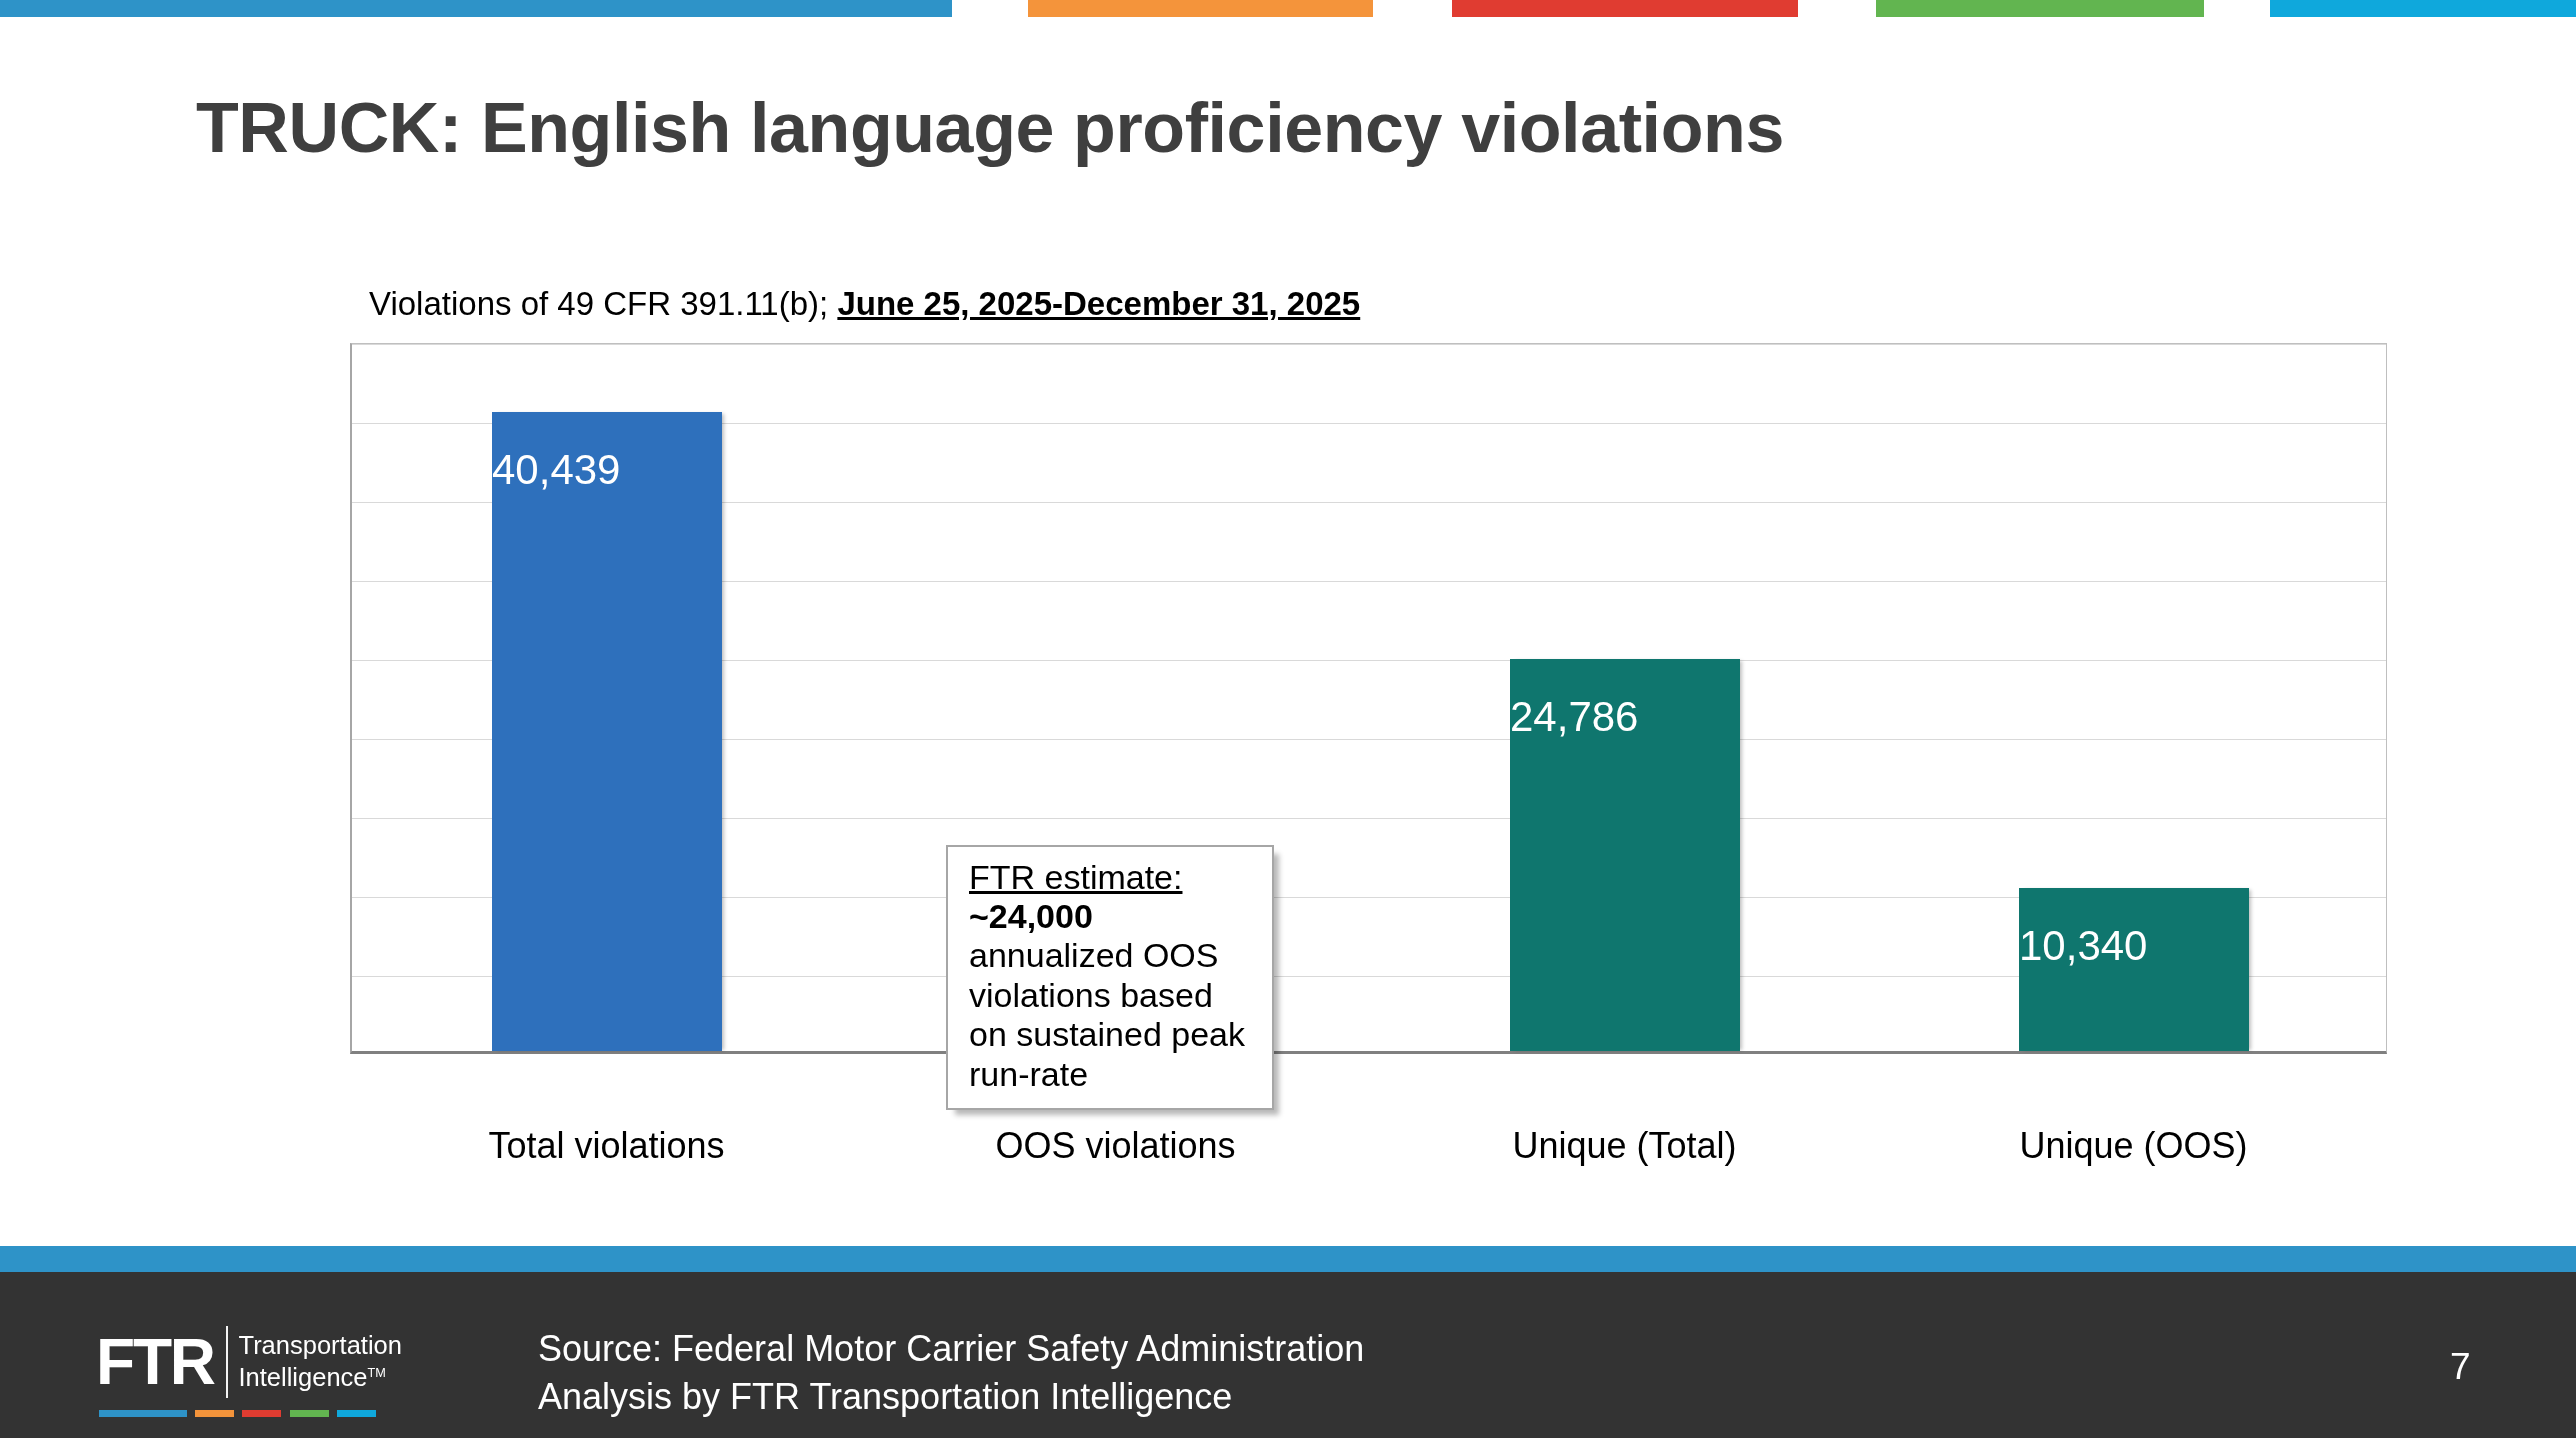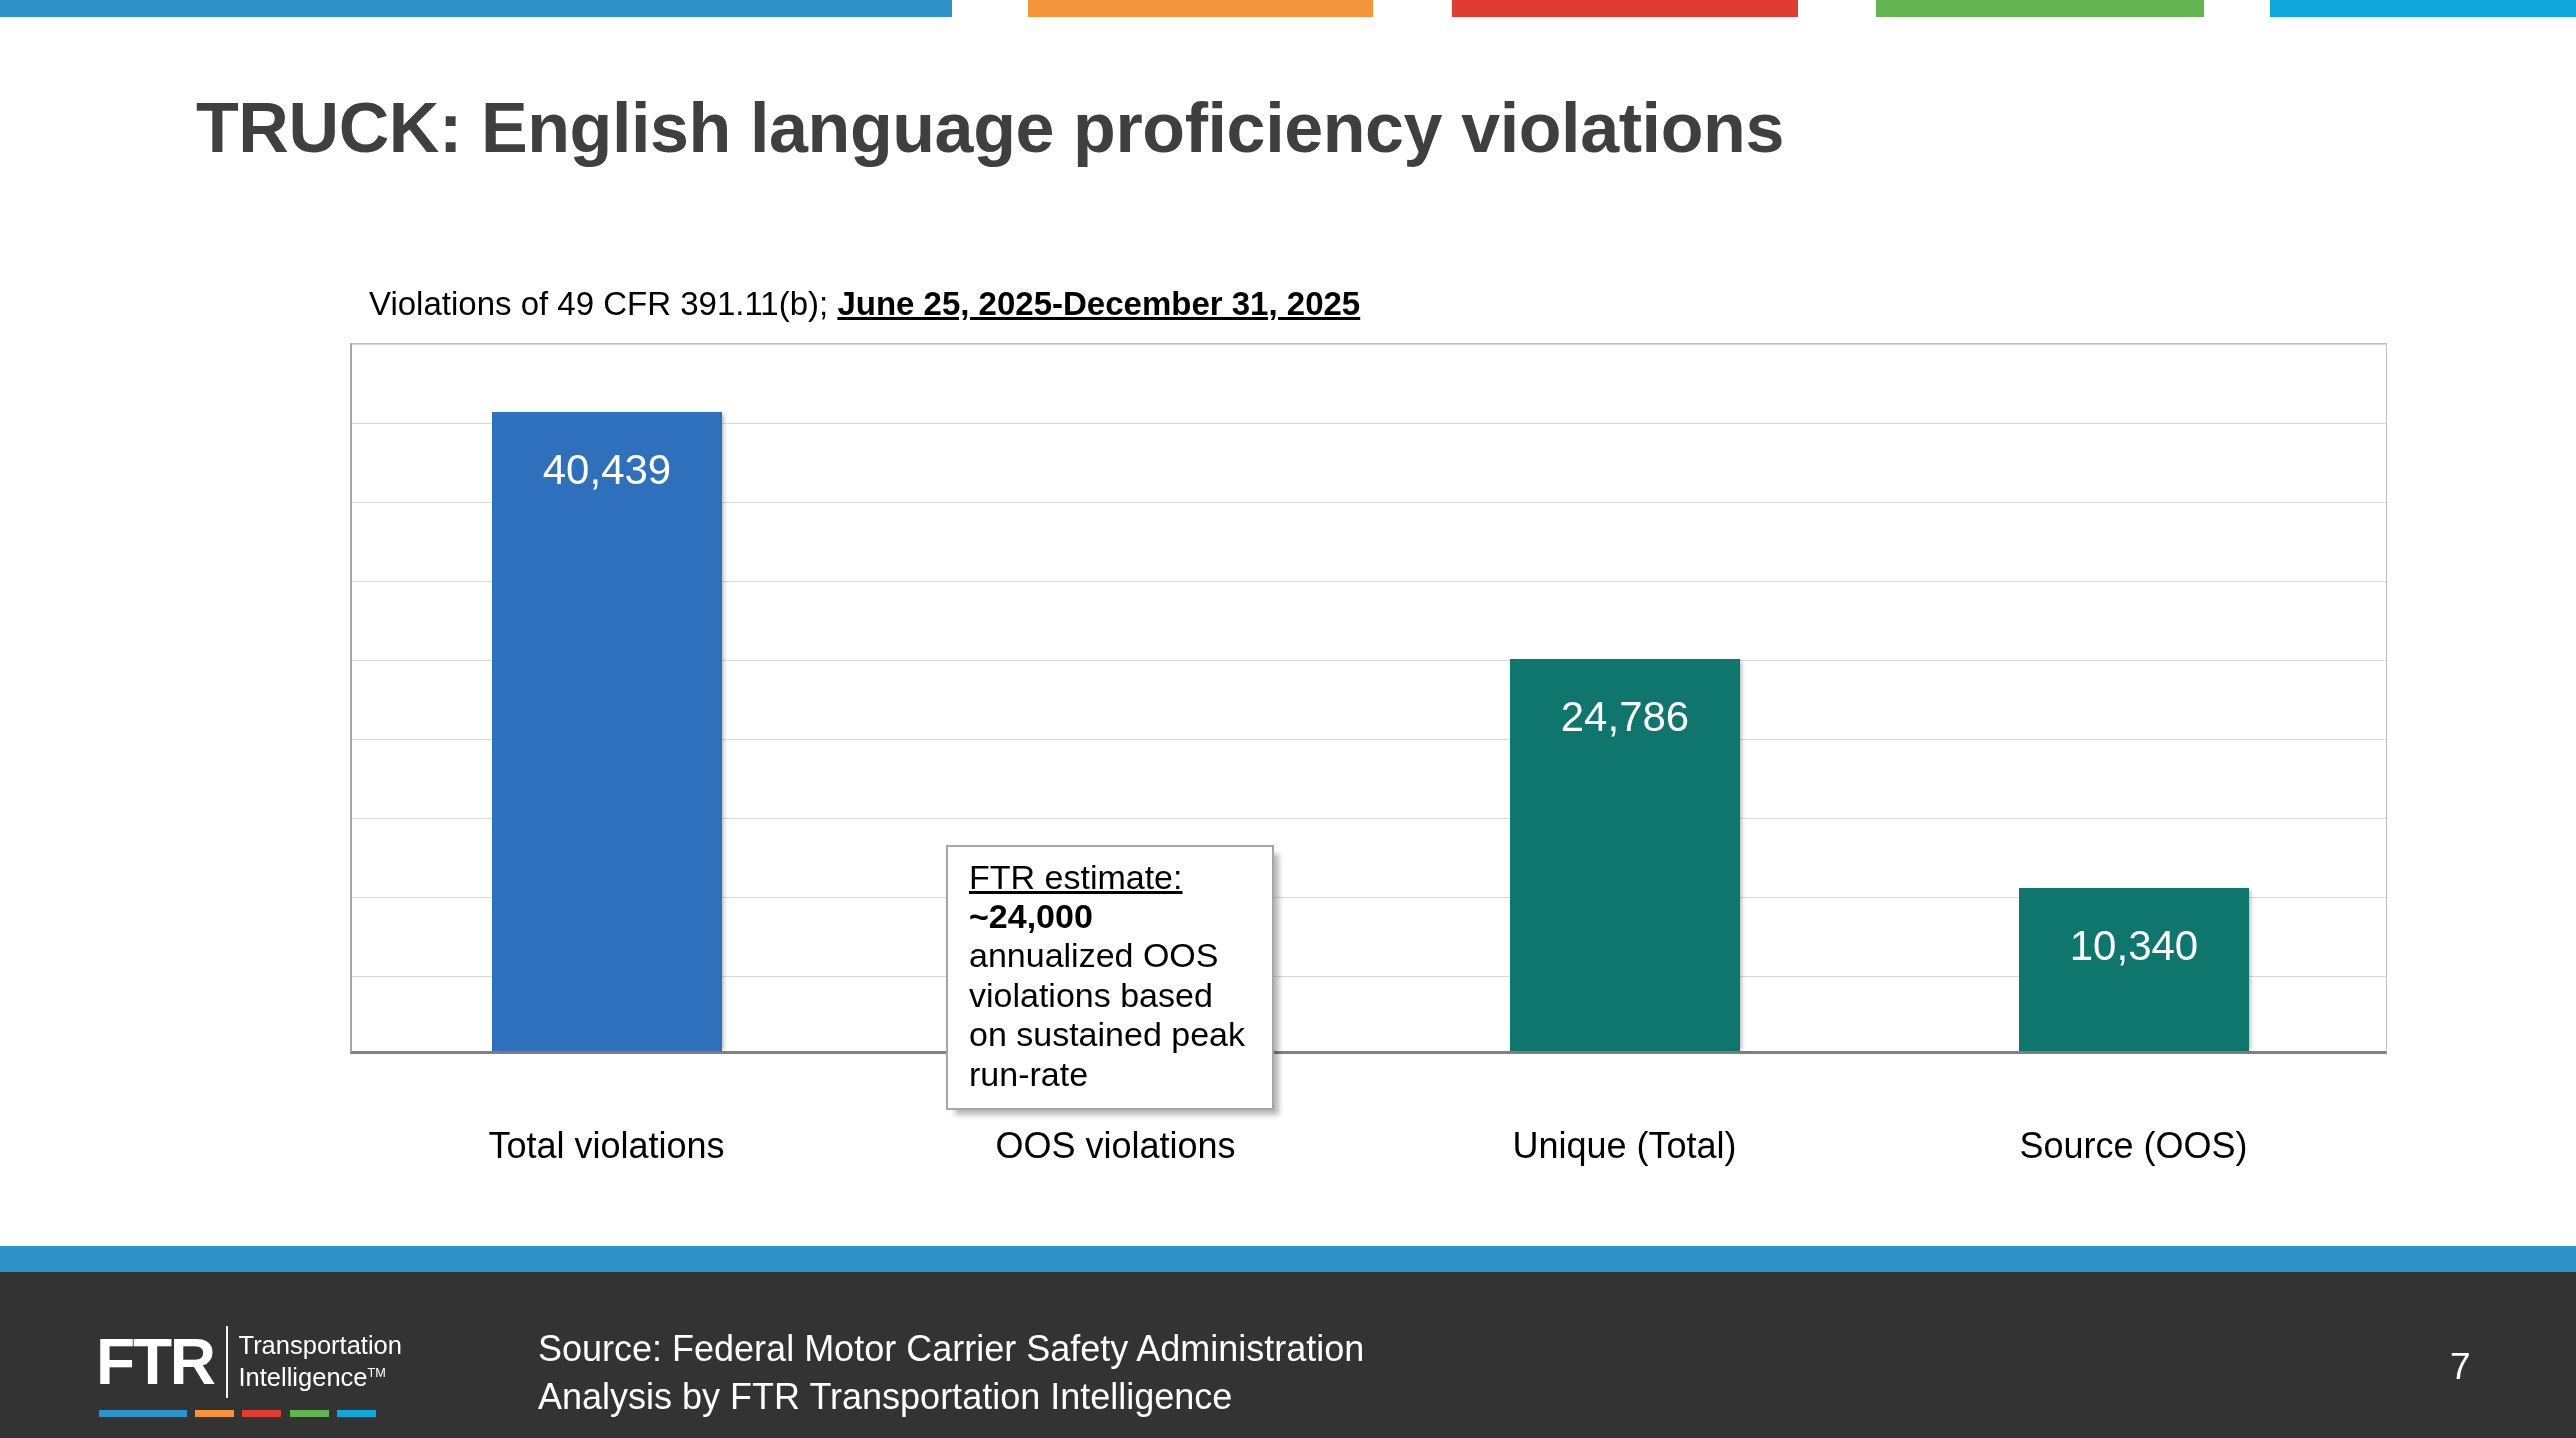--- a/index.html
+++ b/index.html
@@ -72,21 +72,20 @@
 
   .bar {
     position:absolute;
     bottom:0;
     background:#2E70BC;
     box-shadow:3px 0 3.7px -1.5px rgba(0,0,0,0.25);
   }
   .bar-label {
     position:absolute;
     left:0; width:100%;
-    text-align:center;
     color:#ffffff;
     font-size:42px;
     white-space:nowrap;
   }
   .cat-label {
     position:absolute;
     top:781px;
     text-align:center;
     font-size:36px;
     color:#000000;
@@ -188,21 +187,21 @@
           <div class="bar-label" style="top: 34px; color: rgb(255, 255, 255);">11,513</div>
         </div>
         <div class="cat-label" style="left: 509px; width: 509px;">OOS violations</div>
         <div class="bar" style="left: 1158px; width: 230px; height: 392px; background: #0f766e;">
           <div class="bar-label" style="top: 34px; color: rgb(255, 255, 255);">24,786</div>
         </div>
         <div class="cat-label" style="left: 1018px; width: 509px;">Unique (Total)</div>
         <div class="bar" style="left: 1667px; width: 230px; height: 163px; background: #0f766e;">
           <div class="bar-label" style="top: 34px; color: rgb(255, 255, 255);">10,340</div>
         </div>
-        <div class="cat-label" style="left: 1527px; width: 509px;">Source (OOS)</div>
+        <div class="cat-label" style="left: 1527px; width: 509px;">Unique (OOS)</div>
       </div>
 
     <div id="callout">
       <div class="u">FTR estimate:</div>
       <div><b>~24,000</b><span> annualized OOS violations based on sustained peak run-rate</span></div>
     </div>
 
   </div>
 
   <div id="footer-accent"></div>

